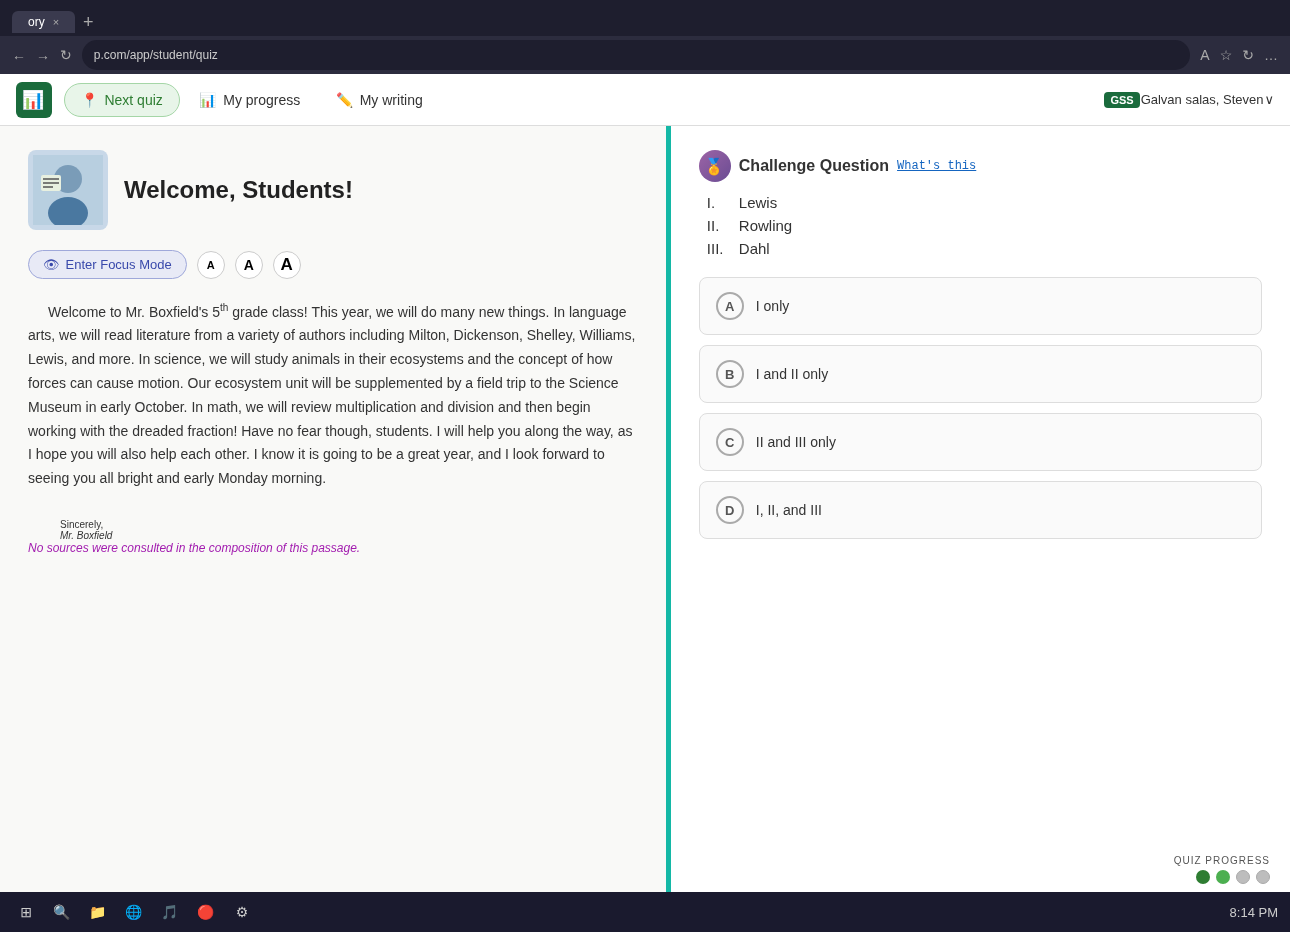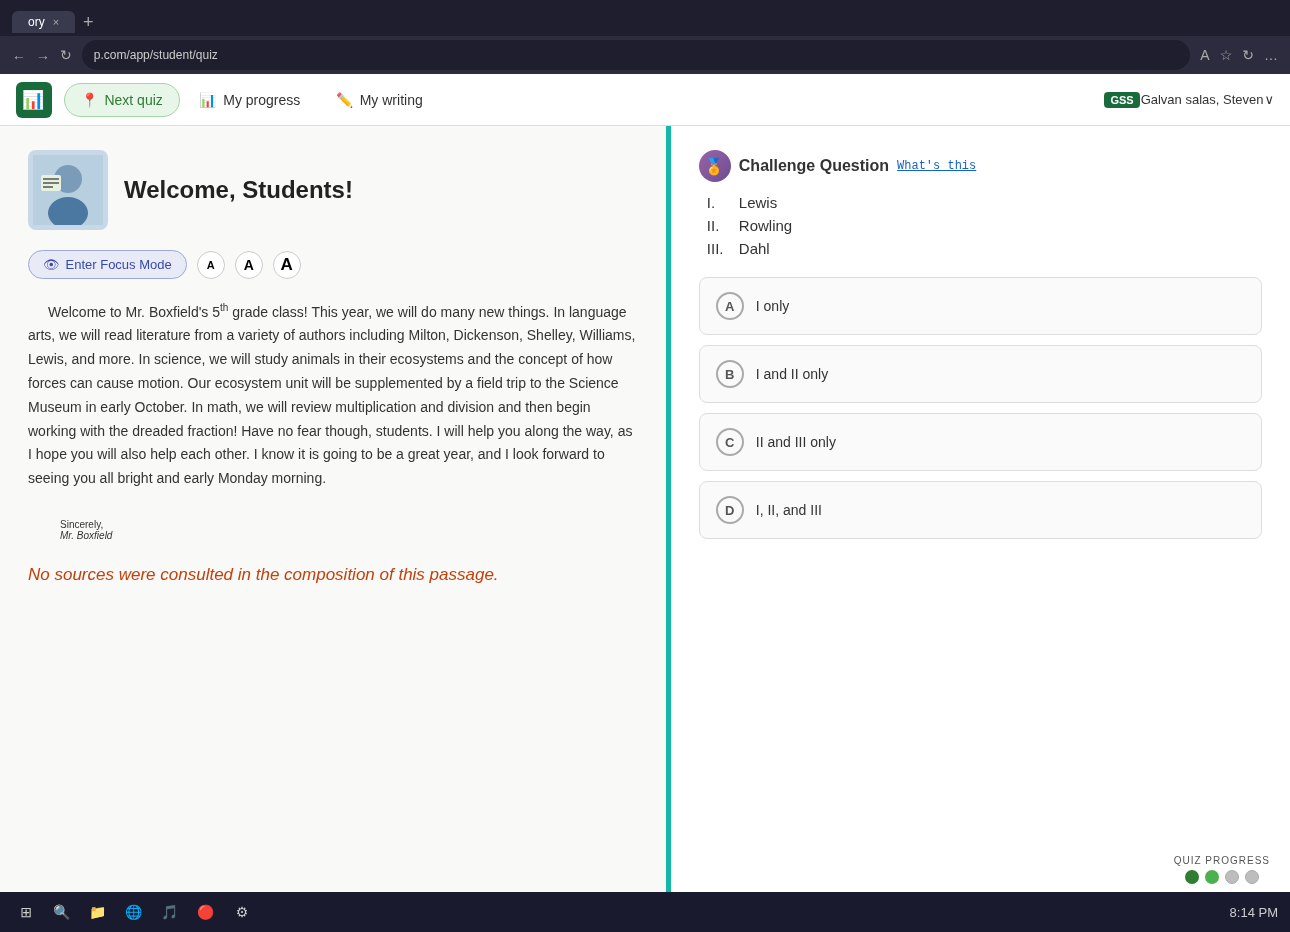--- a/index.html
+++ b/index.html
@@ -219,23 +219,22 @@
     .passage-closing {
       margin-top: 16px;
       font-size: 10px;
       color: #333;
       padding-left: 32px;
     }
     .passage-closing .italic {
       font-style: italic;
     }
     .passage-footnote {
-      margin-top: 24px;
-      font-size: 17px;
-      color: #c2410c;
+      font-size: 12px;
+      color: #a21caf;
       font-style: italic;
     }
 
     
     .question-panel {
       width: 48%;
       background: #fff;
       padding: 24px 28px;
       overflow-y: auto;
     }
@@ -330,21 +329,21 @@
       right: 0;
       width: 1240px;
       display: flex;
       justify-content: flex-end;
       align-items: center;
       padding: 8px 20px;
     }
     .quiz-progress-section {
       display: flex;
       flex-direction: column;
-      align-items: center;
+      align-items: flex-end;
       gap: 4px;
     }
     .quiz-progress-label {
       font-size: 10px;
       color: #555;
       letter-spacing: 1px;
       text-transform: uppercase;
     }
     .progress-dots {
       display: flex;

